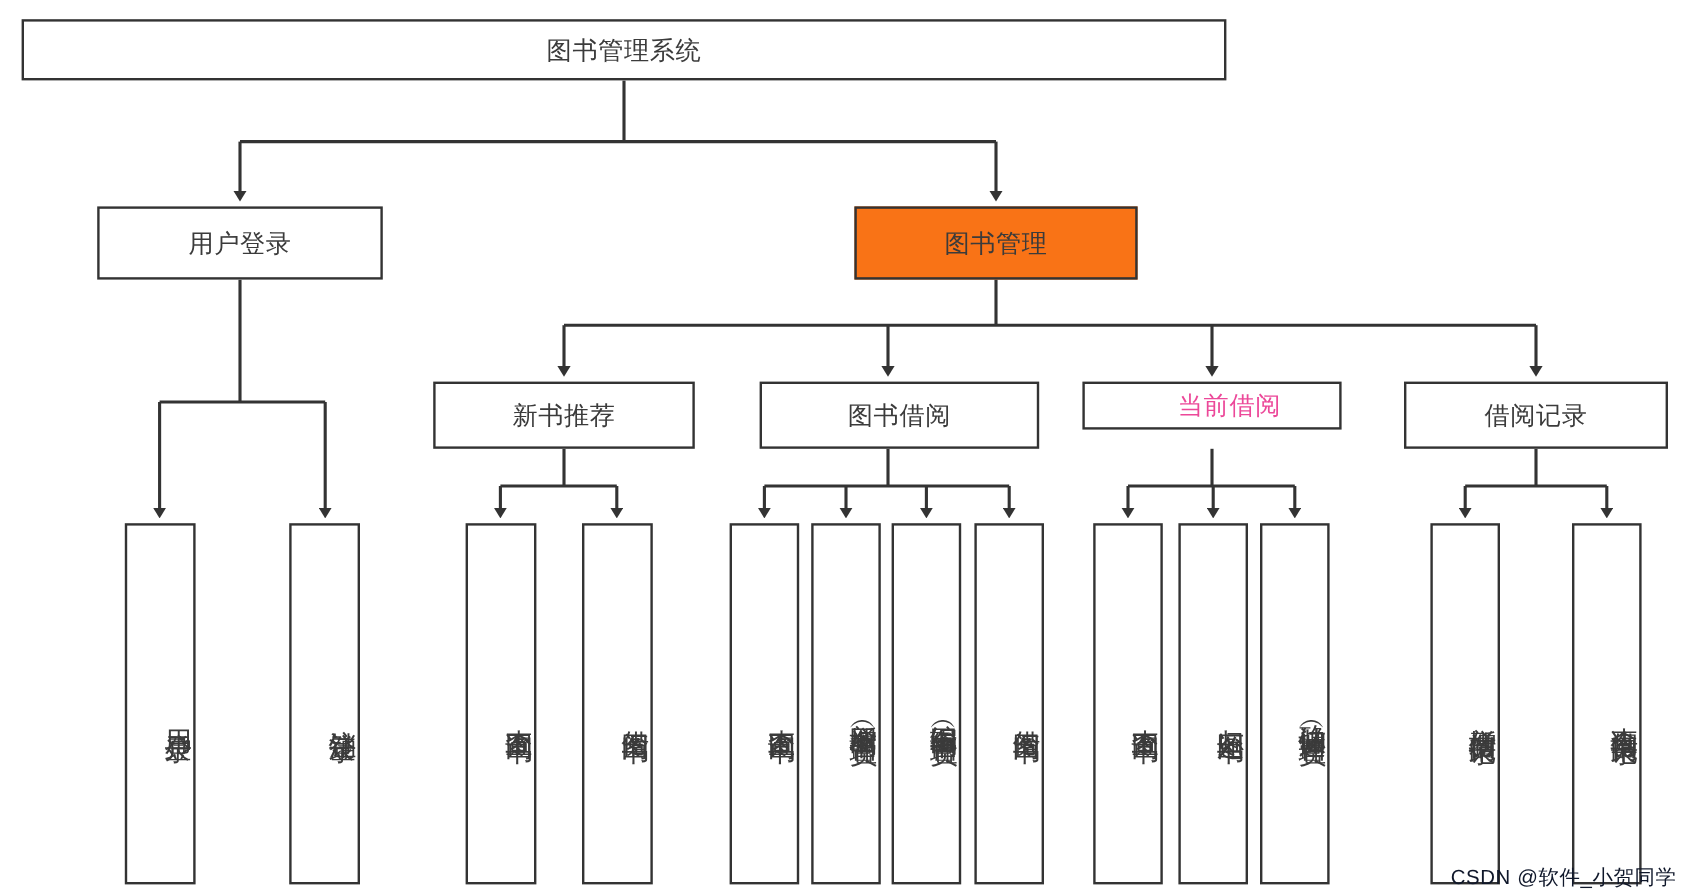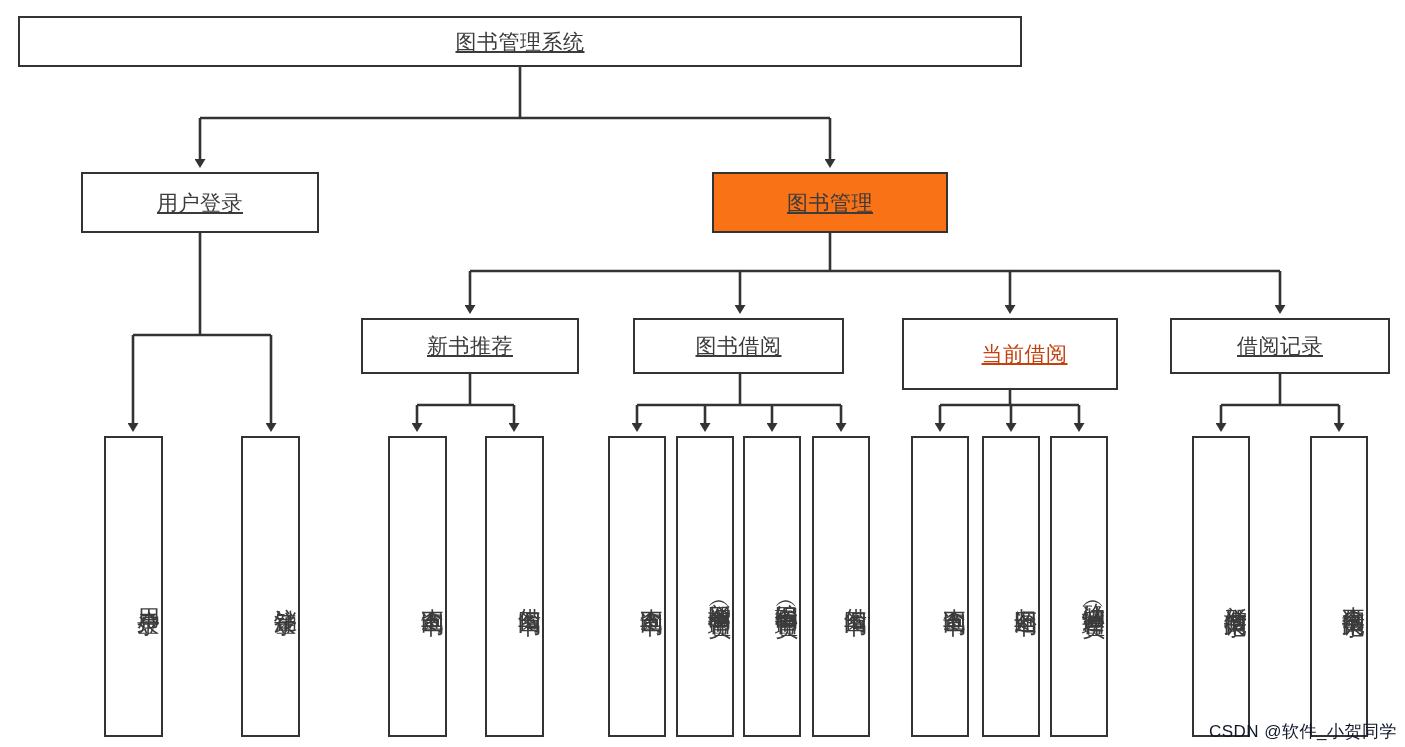--- a/index.html
+++ b/index.html
@@ -32,21 +32,20 @@
     background: #ffffff;
     color: #3b3b3b;
     display: flex;
     align-items: center;
     justify-content: center;
     text-align: center;
   }
   .node.horiz {
     font-size: 21px;
     letter-spacing: 0.5px;
-    text-decoration: underline;
   }
   .node.vert {
     writing-mode: vertical-rl;
     text-orientation: upright;
     font-size: 23px;
     line-height: 1.05;
     letter-spacing: 2px;
     align-items: flex-start;
     justify-content: center;
     padding-top: 14px;
@@ -127,24 +126,24 @@
   <div class="node horiz" style="left: 81px; top: 172px; width: 238px; height: 61px; border-color: rgb(51, 51, 51); background: rgb(255, 255, 255); color: rgb(59, 59, 59);">
     <span class="node-label">用户登录</span>
   </div>
   <div class="node horiz" style="left: 712px; top: 172px; width: 236px; height: 61px; border-color: rgb(51, 51, 51); background: #f97316; color: rgb(59, 59, 59);">
     <span class="node-label">图书管理</span>
   </div>
 
   <div class="node horiz" style="left: 361px; top: 318px; width: 218px; height: 56px; border-color: rgb(51, 51, 51); background: rgb(255, 255, 255); color: rgb(59, 59, 59);">
     <span class="node-label">新书推荐</span>
   </div>
-  <div class="node horiz" style="left: 633px; top: 318px; width: 211px; height: 56px; border-color: rgb(51, 51, 51); background: rgb(255, 255, 255); color: rgb(59, 59, 59);">
+  <div class="node horiz" style="left: 633px; top: 318px; width: 233px; height: 56px; border-color: rgb(51, 51, 51); background: rgb(255, 255, 255); color: rgb(59, 59, 59);">
     <span class="node-label">图书借阅</span>
   </div>
-  <div class="node horiz" style="left: 902px; top: 318px; width: 216px; height: 72px; border-color: rgb(51, 51, 51); background: rgb(255, 255, 255); color: #c2410c; padding-left: 29px;">
+  <div class="node horiz" style="left: 902px; top: 318px; width: 216px; height: 40px; border-color: rgb(51, 51, 51); background: rgb(255, 255, 255); color: #ec4899; padding-left: 29px;">
     <span class="node-label">当前借阅</span>
   </div>
   <div class="node horiz" style="left: 1170px; top: 318px; width: 220px; height: 56px; border-color: rgb(51, 51, 51); background: rgb(255, 255, 255); color: rgb(59, 59, 59); justify-content: center;">
     <span class="node-label">借阅记录</span>
   </div>
 
   <div class="node vert" style="left: 104px; top: 436px; width: 59px; height: 301px; border-color: rgb(51, 51, 51); background: rgb(255, 255, 255); color: rgb(59, 59, 59);">
     <span class="node-label">用户登录</span>
   </div>
   <div class="node vert" style="left: 241px; top: 436px; width: 59px; height: 301px; border-color: rgb(51, 51, 51); background: rgb(255, 255, 255); color: rgb(59, 59, 59);">

